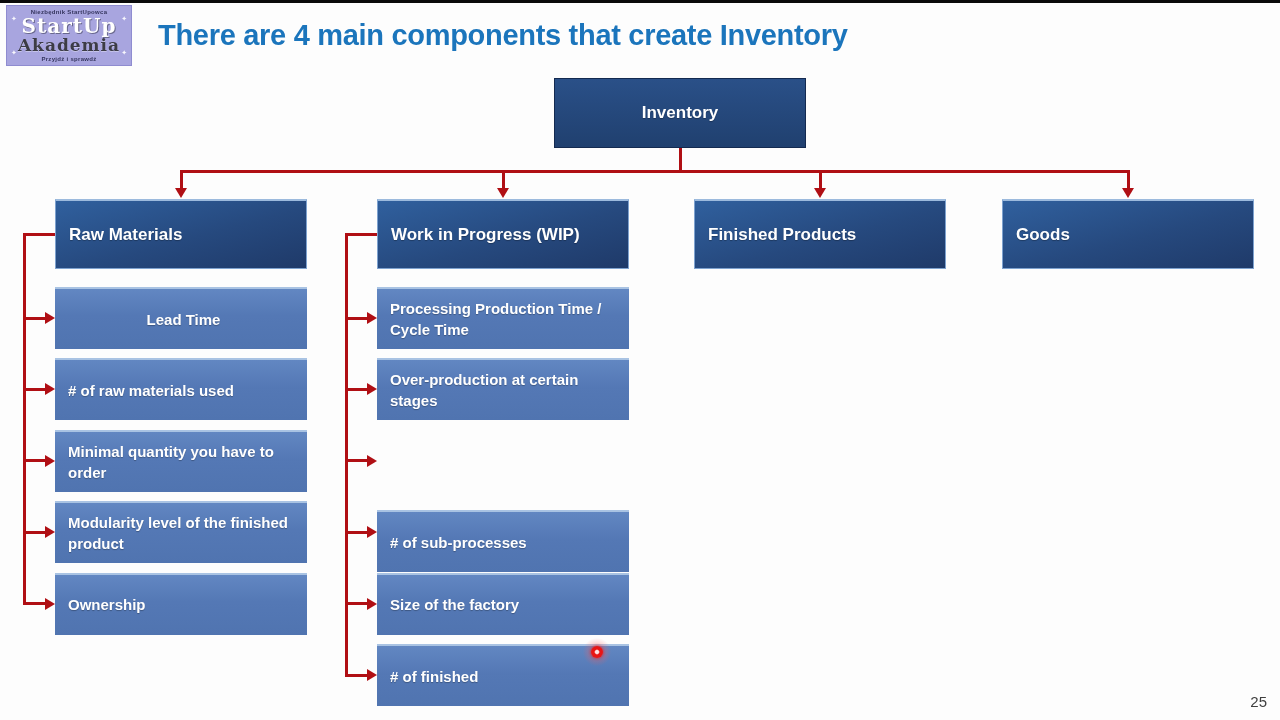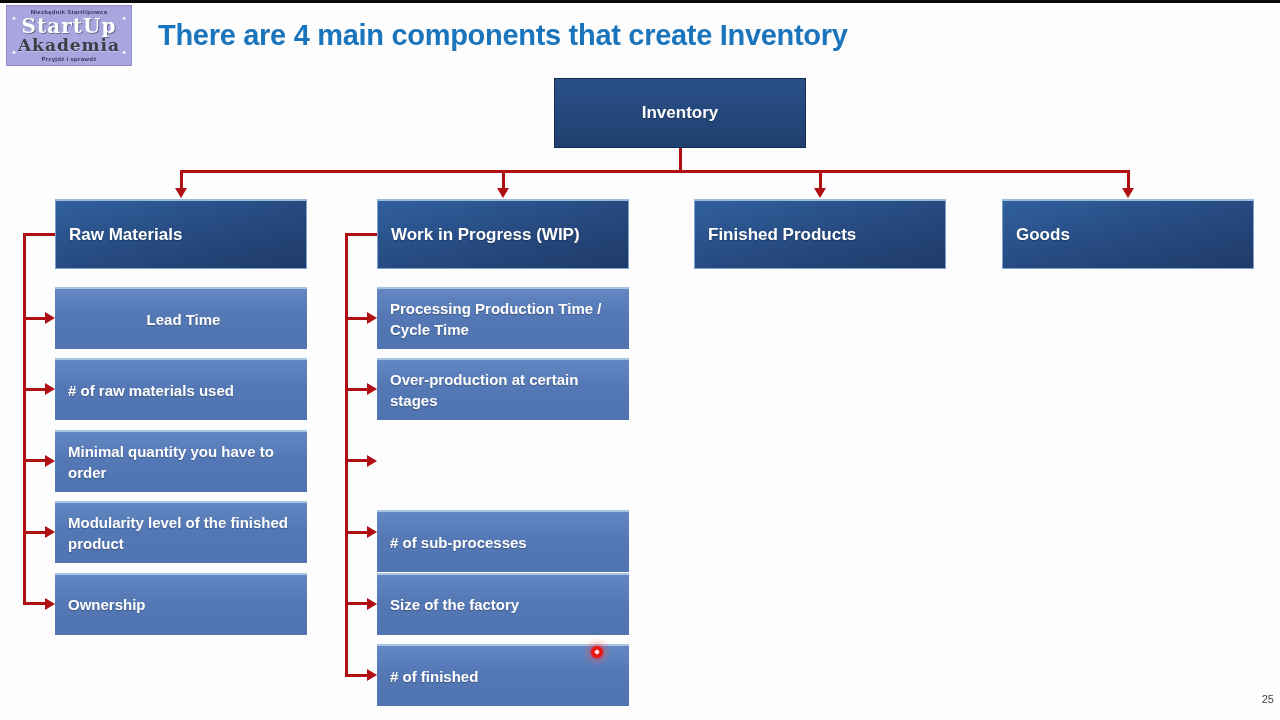--- a/index.html
+++ b/index.html
@@ -85,22 +85,22 @@
     position:absolute;left:583px;top:638px;width:28px;height:28px;border-radius:50%;
     background:radial-gradient(circle, rgba(255,70,70,.5) 0%, rgba(255,90,90,.22) 45%, rgba(255,100,100,0) 72%);
   }
   .laser-core{
     position:absolute;left:8px;top:8px;width:12px;height:12px;border-radius:50%;
     background:radial-gradient(circle,#ffe3e3 0 18%, #e81515 34% 100%);
     box-shadow:0 0 3px rgba(230,20,20,.9);
   }
 
   .page-num{
-    position:absolute;right:6px;top:693px;
-    font-size:11px;color:#3f3f3f;
+    position:absolute;right:13px;top:693px;
+    font-size:15px;color:#3f3f3f;
   }
 </style>
 </head>
 <body>
 
 <div class="letterbox-top"></div>
 
 <div class="logo">
   <span class="sparkle sp-tl">✦</span>
   <span class="sparkle sp-tr">✦</span>

